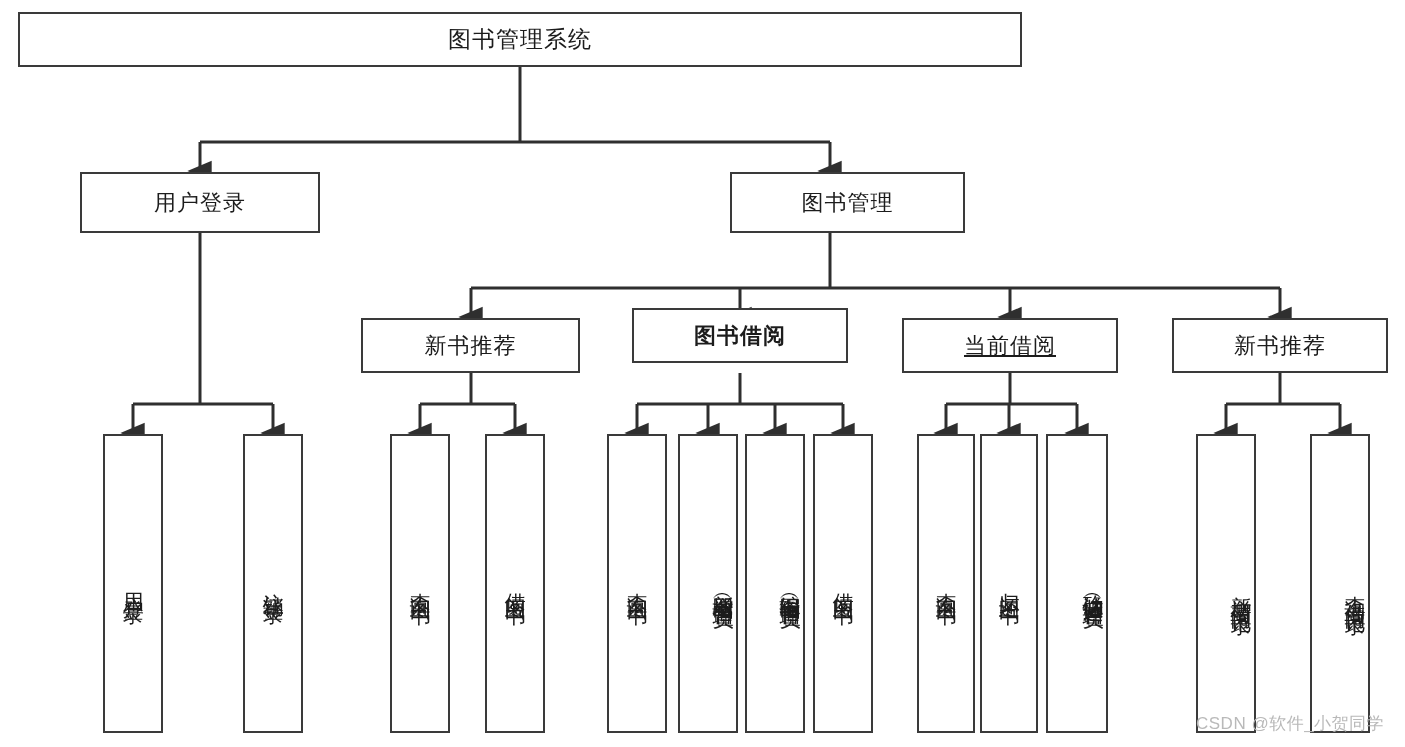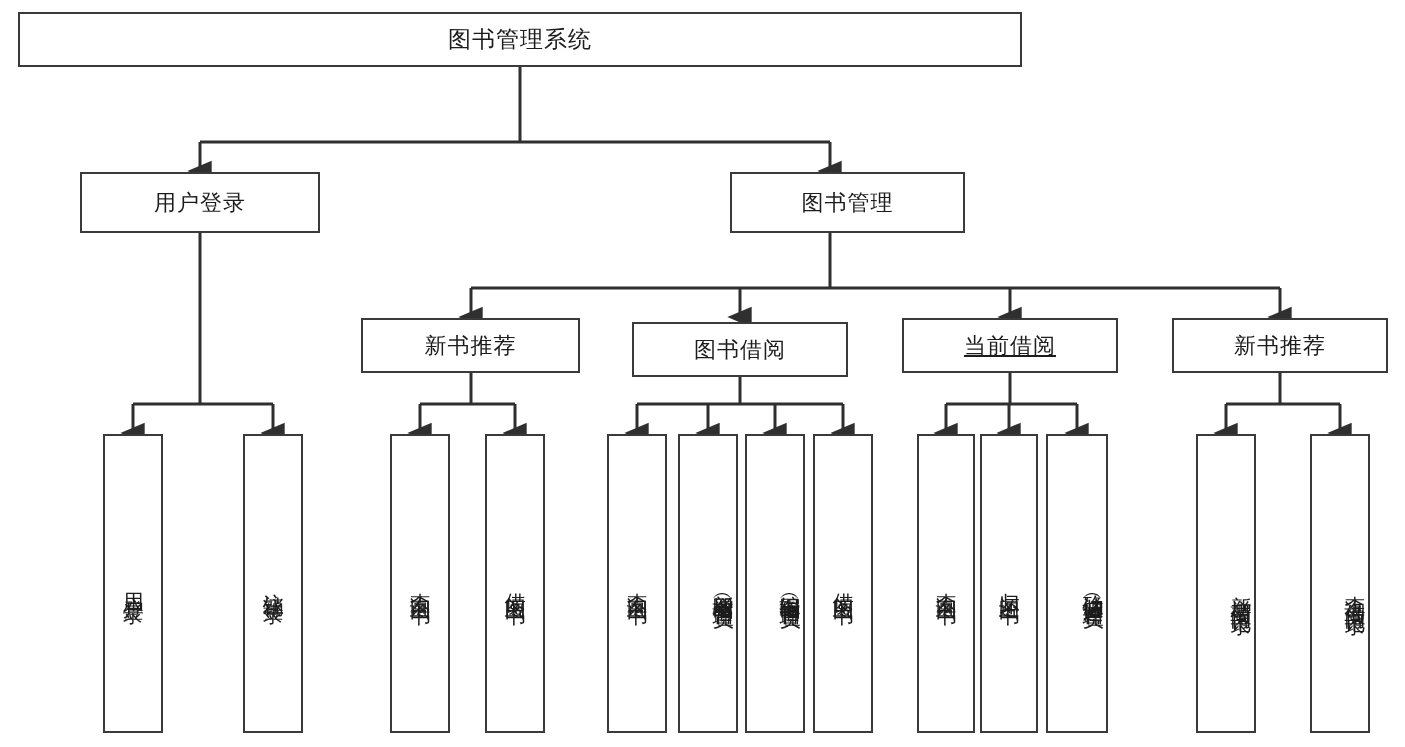--- a/index.html
+++ b/index.html
@@ -123,21 +123,21 @@
       </div>
       <div class="node level1" style="left: 80px; top: 172px; width: 240px; height: 61px;">
         <span>用户登录</span>
       </div>
       <div class="node level1" style="left: 712px; top: 172px; width: 235px; height: 61px; margin-left: 18px;">
         <span>图书管理</span>
       </div>
       <div class="node level2" style="left: 361px; top: 318px; width: 219px; height: 55px;">
         <span>新书推荐</span>
       </div>
-      <div class="node level2" style="left: 632px; top: 322px; width: 216px; height: 55px;">
+      <div class="node level2" style="left: 632px; top: 308px; width: 216px; height: 55px; font-weight: bold;">
         <span>图书借阅</span>
       </div>
       <div class="node level2" style="left: 902px; top: 318px; width: 216px; height: 55px; text-decoration: underline;">
         <span>当前借阅</span>
       </div>
       <div class="node level2" style="left: 1172px; top: 318px; width: 216px; height: 55px;">
         <span>新书推荐</span>
       </div>
       <div class="node vertical short" style="left: 103px; top: 434px; width: 60px; height: 299px;">
         <span>用户登录</span>
@@ -173,13 +173,14 @@
         <span>确认归还（管理员）</span>
       </div>
       <div class="node vertical mid" style="left: 1196px; top: 434px; width: 60px; height: 299px;">
         <span>新增借阅记录</span>
       </div>
       <div class="node vertical mid" style="left: 1310px; top: 434px; width: 60px; height: 299px;">
         <span>查询借阅记录</span>
       </div>
     </div>
 
+  <div class="watermark" style="left:1196px; top:712px;">CSDN @软件_小贺同学</div>
 </div>
 
 </body></html>

